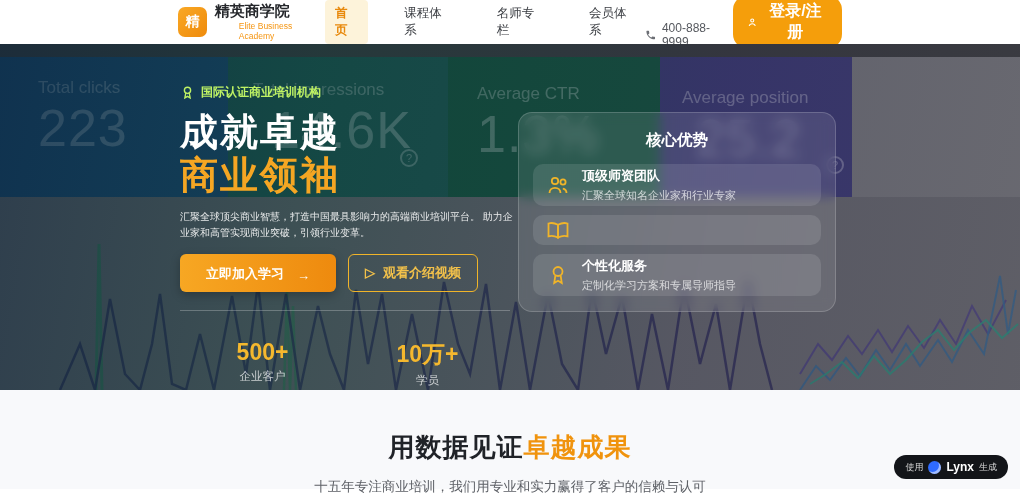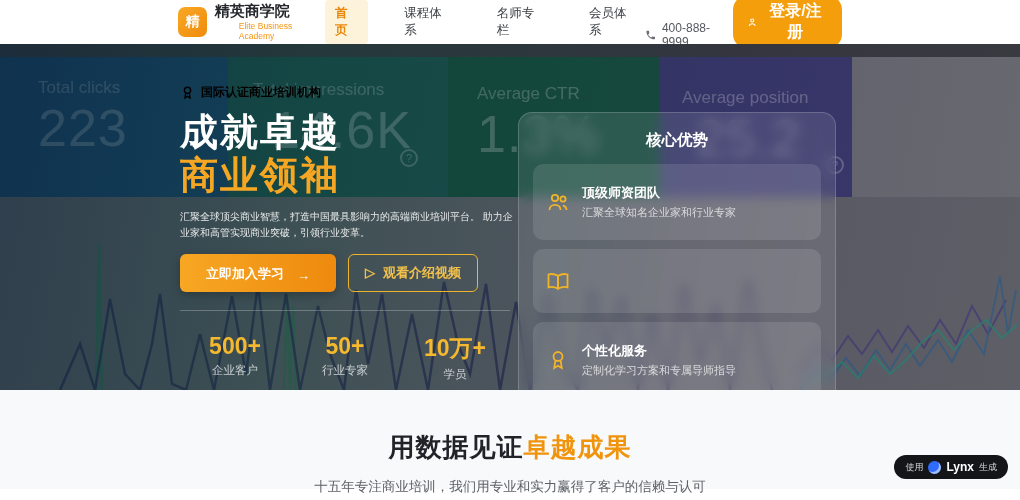--- a/index.html
+++ b/index.html
@@ -39,43 +39,43 @@
   .bg-metric .lbl { font-size:17px; font-weight:500; }
   .bg-metric .val { font-size:52px; font-weight:400; letter-spacing:1px; }
   .bg-help { position:absolute; z-index:1; width:18px; height:18px; border:2px solid rgba(255,255,255,0.28);
     border-radius:50%; color:rgba(255,255,255,0.3); font-size:11px; display:flex; align-items:center; justify-content:center; }
   .bg-lines { position:absolute; inset:0; z-index:1; }
   .hero-overlay { position:absolute; inset:0; z-index:2;
     background:linear-gradient(100deg, rgba(8,34,54,0.60) 0%, rgba(10,52,52,0.45) 30%, rgba(28,32,58,0.22) 68%, rgba(55,55,68,0.18) 100%); }
 
   .hero-inner { position:relative; width:664px; margin:0 auto; height:100%; z-index:3; }
   .hero-left { position:absolute; left:2px; top:40px; width:336px; }
-  .hero-badge { display:flex; align-items:center; gap:6px; color:#000000; font-size:12px; font-weight:bold; }
+  .hero-badge { display:flex; align-items:center; gap:6px; color:#bef264; font-size:12px; font-weight:bold; }
   .hero-badge svg { width:15px; height:15px; }
   .hero-title { margin-top:10px; font-size:38px; font-weight:800; line-height:1.13; letter-spacing:2px; color:#fff; }
   .hero-title .line2 { color:#f5a623; }
   .hero-desc { margin-top:12px; font-size:10px; line-height:1.6; color:rgba(255,255,255,0.88); }
   .hero-ctas { margin-top:13px; display:flex; gap:12px; }
   .btn-primary { display:flex; align-items:flex-end; gap:13px; background:linear-gradient(90deg,#f7a723,#ee8a0e);
     color:#fff; font-size:13px; font-weight:bold; padding:9px 26px; border-radius:6px; border:none; cursor:pointer;
     box-shadow:0 3px 10px rgba(0,0,0,0.25); }
   .btn-secondary { display:flex; align-items:center; gap:8px; background:transparent; color:#f2c14a;
     font-size:13px; font-weight:bold; padding:9px 16px; border-radius:6px; border:1px solid #f0b429; cursor:pointer; }
   .hero-divider { margin-top:18px; width:330px; height:1px; background:rgba(255,255,255,0.25); }
-  .hero-stats { margin-top:22px; width:330px; display:flex; }
+  .hero-stats { margin-top:28px; width:330px; display:flex; }
   .stat { flex:1; text-align:center; }
   .stat-value { font-size:23px; font-weight:800; color:#f5b82e; }
   .stat-label { margin-top:3px; font-size:11.5px; color:rgba(255,255,255,0.72); }
 
   .adv-card { position:absolute; left:340px; top:68px; width:318px; padding:13px 14px;
     background:rgba(255,255,255,0.10); border:1px solid rgba(255,255,255,0.18); border-radius:14px;
     backdrop-filter:blur(6px); }
   .adv-title { text-align:center; color:#fff; font-size:15.5px; font-weight:bold; margin:4px 0 13px; }
   .adv-item { display:flex; align-items:center; gap:12px; background:rgba(255,255,255,0.11);
-    border-radius:10px; padding:20px 13px; margin-bottom:9px; }
+    border-radius:10px; padding:3px 13px; margin-bottom:9px; }
   .adv-item:last-child { margin-bottom:2px; }
   .adv-icon { width:24px; height:24px; color:#f0b429; flex:none; }
   .adv-icon svg { width:24px; height:24px; }
   .adv-item-title { font-size:13px; font-weight:bold; color:#fff; }
   .adv-item-desc { font-size:11px; color:rgba(255,255,255,0.72); margin-top:3px; }
 
   
   .results { height:99px; background:#f8f9fb; text-align:center; padding-top:40px; position:relative; }
   .results-title { font-size:26px; font-weight:800; color:#202328; letter-spacing:1px; }
   .results-title .hl { color:#f0930d; }
@@ -189,24 +189,20 @@
         <button class="btn-secondary">
           <span>▷</span>
           <span>观看介绍视频</span>
         </button>
       </div>
       <div class="hero-divider"></div>
       <div class="hero-stats">
         <div class="stat">
           <div class="stat-value">500+</div>
           <div class="stat-label">企业客户</div>
-        </div>
-        <div class="stat">
-          <div class="stat-value">50+</div>
-          <div class="stat-label">行业专家</div>
         </div>
         <div class="stat">
           <div class="stat-value">10万+</div>
           <div class="stat-label">学员</div>
         </div>
       </div>
     </div>
 
     <div class="adv-card">
       <div class="adv-title">核心优势</div>

